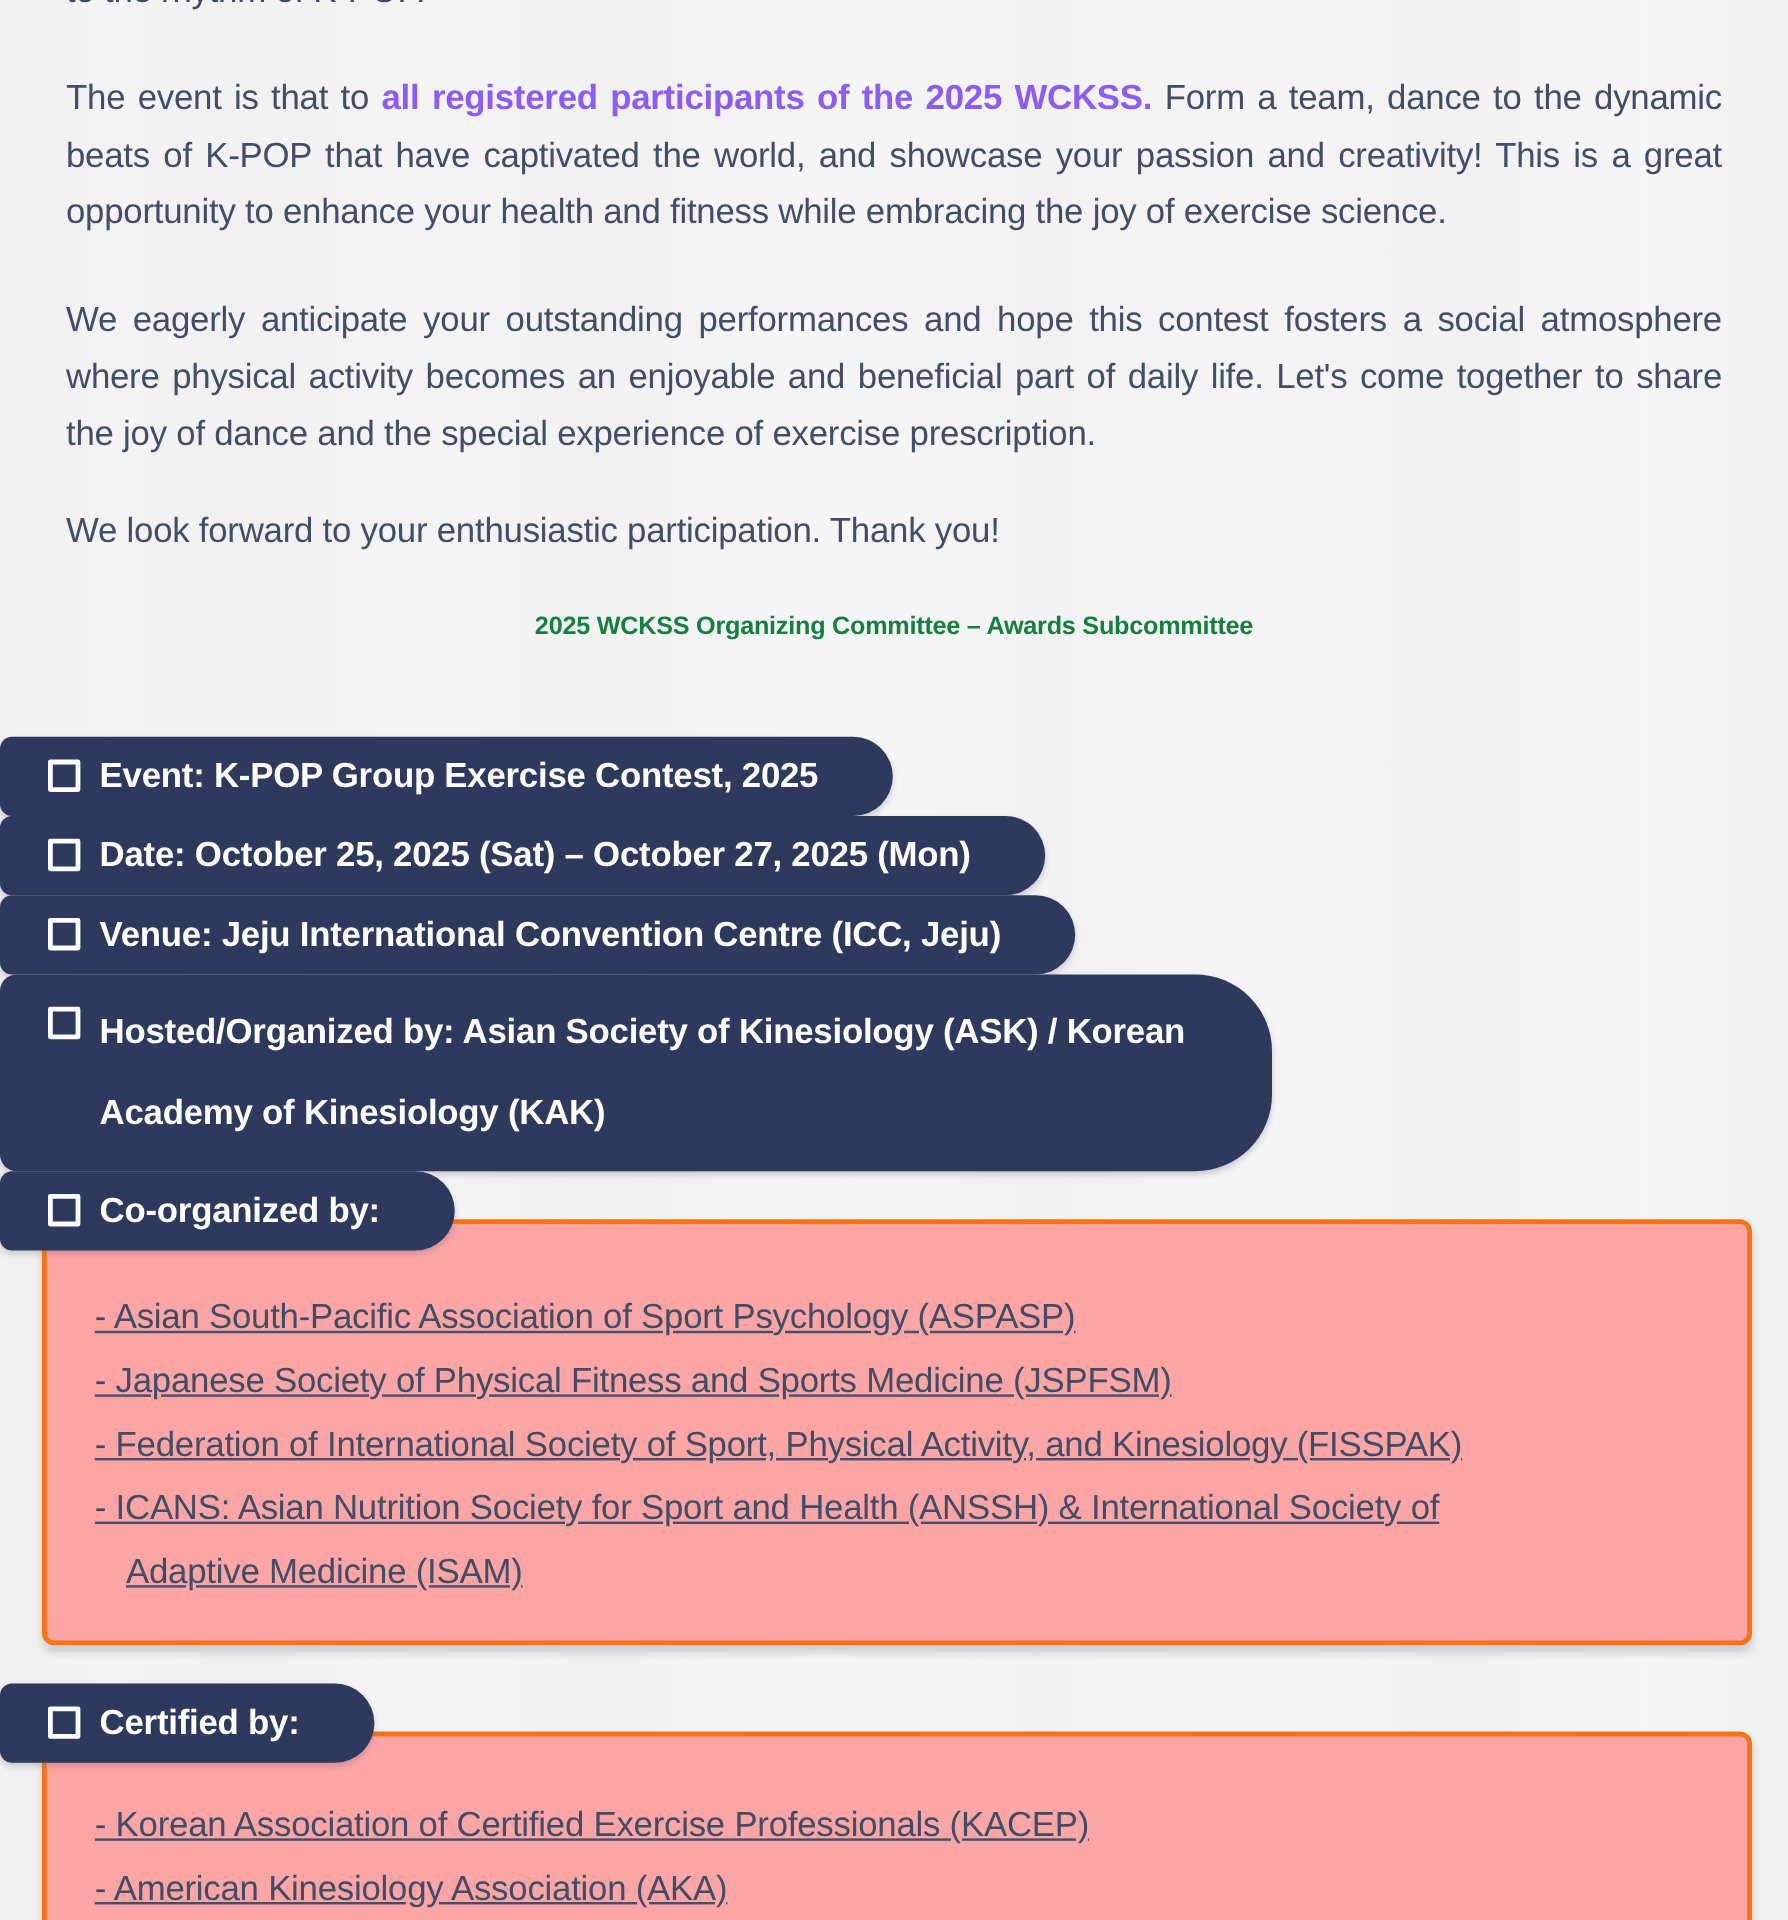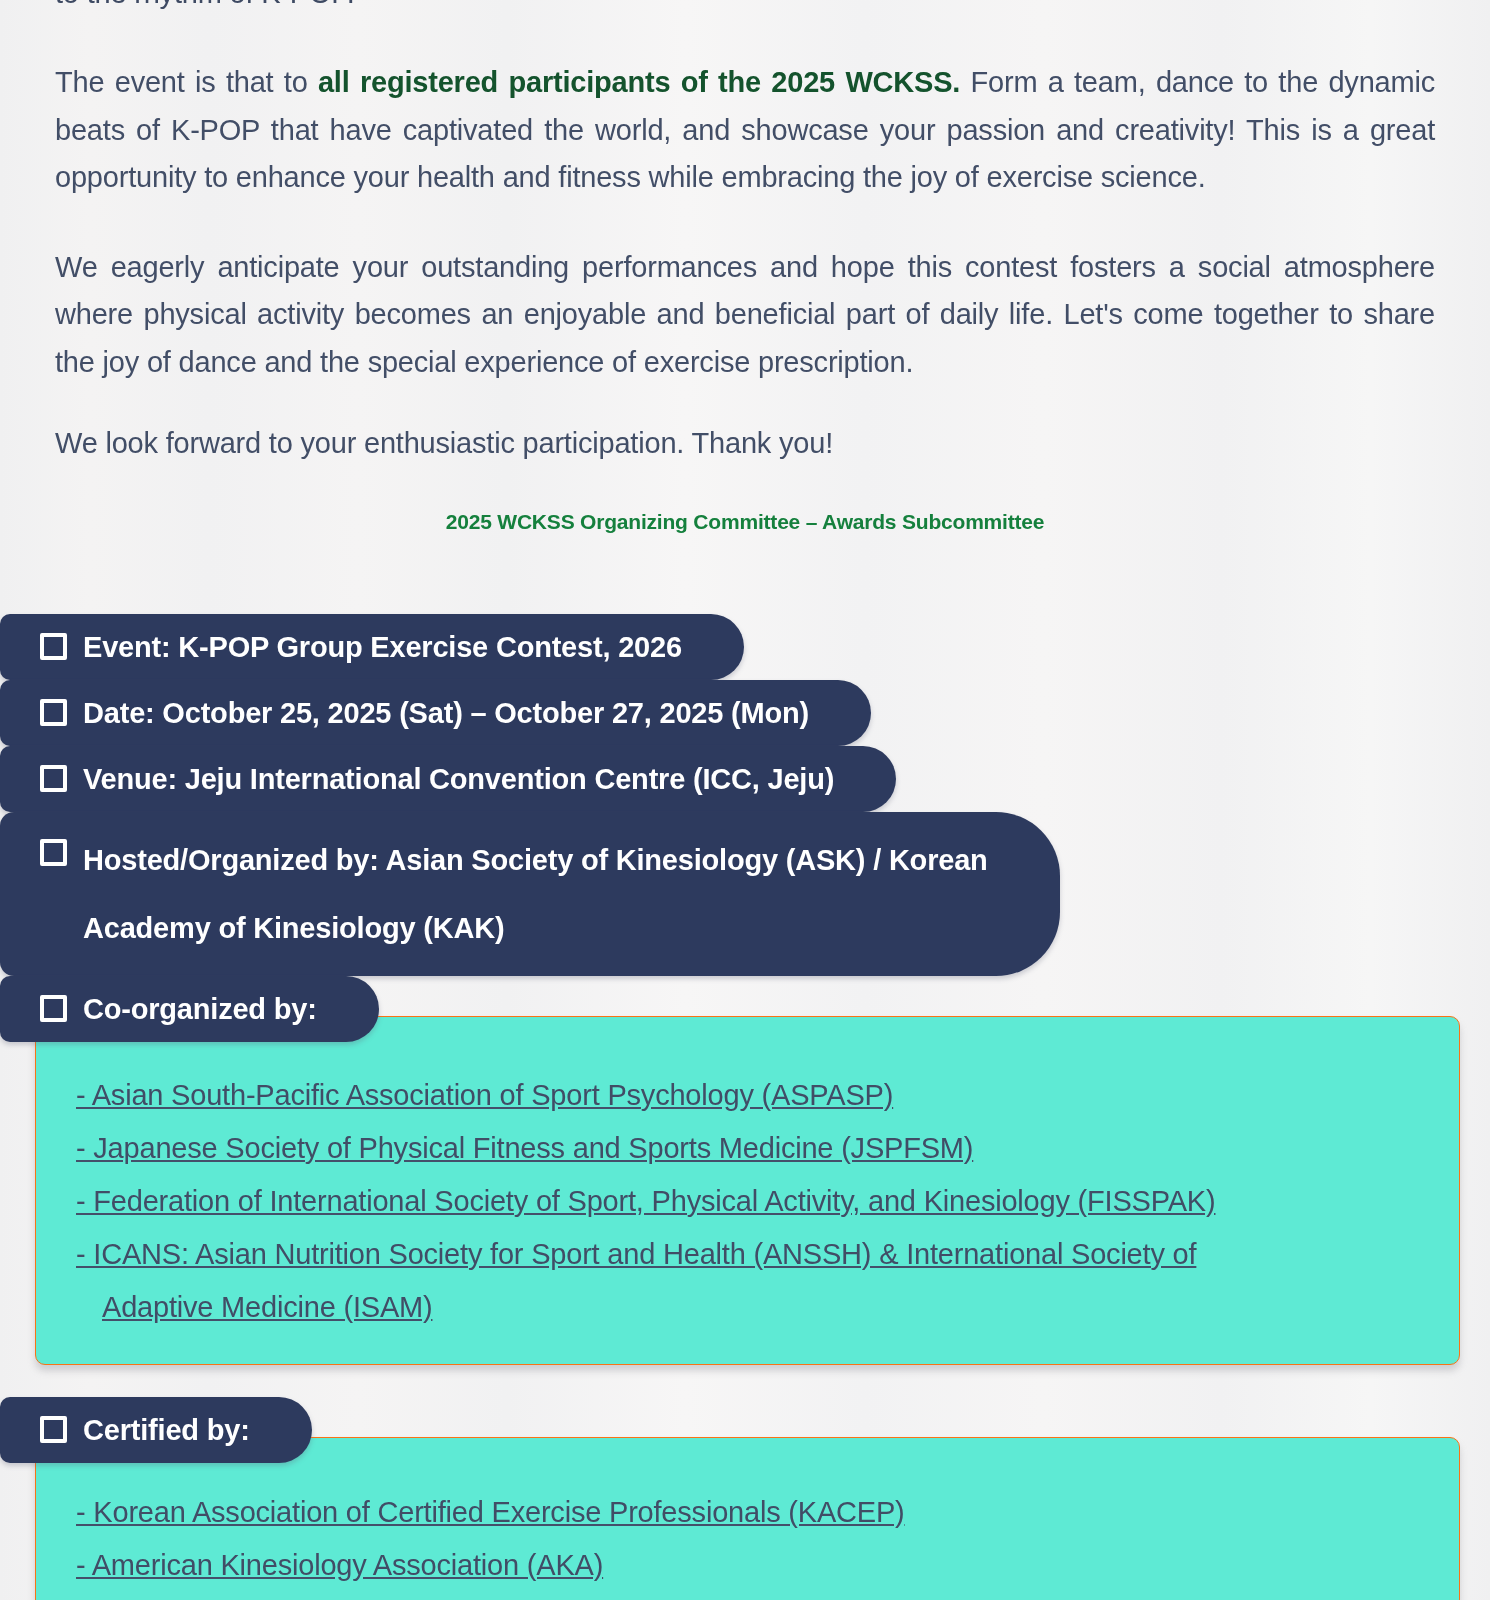--- a/index.html
+++ b/index.html
@@ -32,21 +32,21 @@
   .para {
     margin-top: 42px;
     font-size: 29px;
     line-height: 47.5px;
     text-align: justify;
     color: #424e67;
     letter-spacing: -0.2px;
   }
   .para b, .para .bold-seg {
     font-weight: bold;
-    color: #14532d;
+    color: #8b5cf6;
   }
   .para.single { text-align: left; margin-top: 34px; }
   .signature {
     margin-top: 42px;
     font-size: 21px;
     font-weight: bold;
     text-align: center;
     color: #15803d;
     letter-spacing: -0.2px;
   }
@@ -90,22 +90,22 @@
   
   .card-section { position: relative; text-decoration: underline; }
   .card-section .banner {
     position: relative;
     z-index: 2;
     margin-bottom: 0;
   }
   .card {
     position: relative;
     z-index: 1;
-    background: #5eead4;
-    border: 1px solid #f97316;
+    background: #fca5a5;
+    border: 4px solid #f97316;
     border-radius: 10px;
     margin: -26px 30px 0 35px;
     box-shadow: 0 6px 7px rgba(150, 150, 158, 0.38);
     padding: 52px 45px 30px 40px;
   }
   .card-section--supported { margin-top: 32px; }
   .card--supported { padding-top: 48px; padding-bottom: 160px; }
   .org-list { list-style: none; }
   .org-list li {
     font-size: 29px;
@@ -130,21 +130,21 @@
   <p class="para single">We look forward to your enthusiastic participation. Thank you!</p>
 
   <p class="signature">2025 WCKSS Organizing Committee – Awards Subcommittee</p>
 </div>
 
 <div class="banners">
 
   <div>
     <div class="banner">
       <span class="checkbox"></span>
-      <span class="banner-text">Event: K-POP Group Exercise Contest, 2026</span>
+      <span class="banner-text">Event: K-POP Group Exercise Contest, 2025</span>
     </div>
   </div>
 
   <div>
     <div class="banner">
       <span class="checkbox"></span>
       <span class="banner-text">Date: October 25, 2025 (Sat) – October 27, 2025 (Mon)</span>
     </div>
   </div>
 

